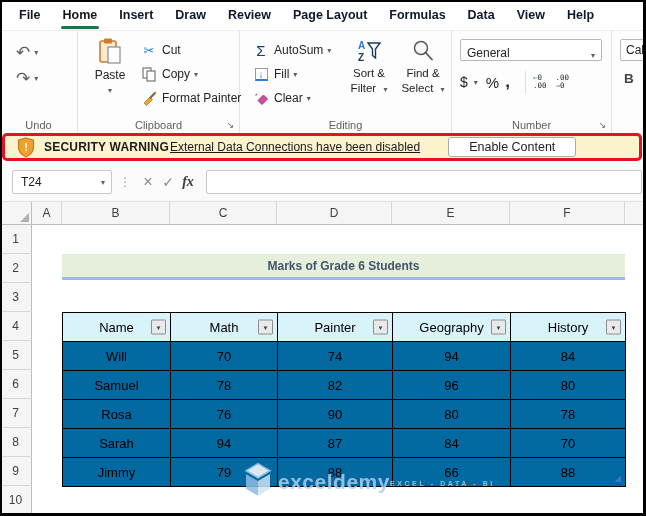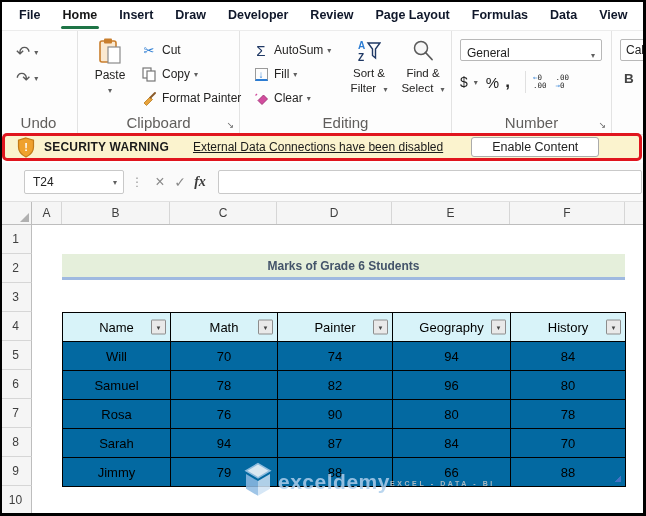--- a/index.html
+++ b/index.html
@@ -9,21 +9,21 @@
 
   
   .tabbar{position:absolute;left:0;top:0;width:646px;height:30px;background:#fff;display:flex;align-items:stretch;padding-left:8px;overflow:hidden;white-space:nowrap;}
   .tab{padding:0 11px;line-height:30px;font-size:12.5px;color:#0f172a;position:relative;cursor:default;flex:0 0 auto;font-weight:bold;}
   .tab.active{font-weight:700;color:#161616;}
   .tab.active::after{content:"";position:absolute;left:9px;right:9px;bottom:1px;height:3px;background:#1E7446;border-radius:2px;}
 
   
   .ribbon{position:absolute;left:0;top:30px;width:646px;height:103px;background:#FDFDFD;border-top:1px solid #ECECEC;border-bottom:1px solid #E4E4E4;display:flex;}
   .group{position:relative;height:100%;border-right:1px solid #E3E3E3;box-sizing:border-box;flex:0 0 auto;}
-  .glabel{position:absolute;bottom:3px;left:0;right:0;text-align:center;font-size:15px;color:#605E5C;}
+  .glabel{position:absolute;bottom:3px;left:0;right:0;text-align:center;font-size:11px;color:#605E5C;}
   .launcher{position:absolute;bottom:4px;right:5px;font-size:9px;color:#666;line-height:9px;}
   .g-undo{width:78px;}
   .g-clipboard{width:162px;}
   .g-editing{width:212px;}
   .g-number{width:160px;}
   .g-font{width:44px;border-right:none;}
   .rrow{display:flex;align-items:center;height:24px;font-size:12px;color:#252423;white-space:nowrap;}
   .chev{font-size:8px;color:#5f5f5f;margin-left:4px;}
   .ic{display:inline-flex;align-items:center;justify-content:center;width:18px;margin-right:4px;}
   .undo-col{padding:8px 0 0 16px;}
@@ -43,26 +43,26 @@
   .dec{display:inline-flex;flex-direction:column;font-size:7.5px;line-height:8px;color:#222;margin-right:9px;font-family:"DejaVu Sans Mono",monospace;}
   .dec .arr{color:#2B7CD3;}
   .fontbox{position:absolute;left:8px;top:8px;width:60px;height:22px;border:1px solid #B8B8B8;border-radius:2px;background:#fff;font-size:12px;color:#222;line-height:20px;padding-left:5px;box-sizing:border-box;overflow:hidden;white-space:nowrap;}
   .boldbtn{position:absolute;left:12px;top:40px;font-weight:700;font-size:13.5px;color:#444;}
   .fillicon{display:inline-block;width:13px;height:13px;border:1px solid #9a9a9a;border-bottom:2px solid #2B7CD3;color:#2B7CD3;font-size:10px;line-height:11px;text-align:center;box-sizing:border-box;}
   .sigma{font-size:15px;color:#1F3864;font-weight:400;}
 
   
   .secbar{position:absolute;left:2px;top:133px;width:640px;height:28px;background:#FBF3CE;border:3px solid #E0151E;border-radius:5px;box-sizing:border-box;display:flex;align-items:center;padding-left:12px;}
   .sec-title{font-weight:700;font-size:12px;color:#1a1a1a;margin-left:9px;letter-spacing:.2px;}
-  .sec-msg{font-size:12px;color:#1a1a1a;text-decoration:underline;margin-left:24px;cursor:pointer;}
+  .sec-msg{font-size:12px;color:#1a1a1a;text-decoration:underline;margin-left:1px;cursor:pointer;}
   .sec-btn{margin-left:28px;background:#fff;border:1px solid #ABABAB;border-radius:3px;font-size:12.5px;color:#222;padding:2px 20px;font-family:"Liberation Sans",sans-serif;cursor:pointer;}
 
   
   .fbar{position:absolute;left:0;top:163px;width:646px;height:39px;background:#FAFAFA;display:flex;align-items:center;border-bottom:1px solid #E0E0E0;box-sizing:border-box;}
-  .namebox{margin-left:24px;width:100px;height:24px;background:#fff;border:1px solid #C9C9C9;border-radius:2px;display:flex;align-items:center;font-size:12px;color:#222;padding-left:8px;box-sizing:border-box;}
+  .namebox{margin-left:12px;width:100px;height:24px;background:#fff;border:1px solid #C9C9C9;border-radius:2px;display:flex;align-items:center;font-size:12px;color:#222;padding-left:8px;box-sizing:border-box;}
   .namebox .chev{margin-left:auto;margin-right:6px;}
   .dots{color:#999;font-size:12px;margin:0 7px;}
   .fbtn{width:20px;text-align:center;font-size:14px;color:#8a8a8a;cursor:default;}
   .fx{font-family:"Liberation Serif",serif;font-style:italic;font-size:14px;color:#3b3b3b;font-weight:600;}
   .finput{flex:1;margin:0 4px 0 8px;height:24px;background:#fff;border:1px solid #C9C9C9;border-radius:2px;font-size:12px;color:#222;padding:0 6px;box-sizing:border-box;font-family:"Liberation Sans",sans-serif;}
 
   
   .colheads{position:absolute;left:0;top:202px;width:646px;height:23px;display:flex;background:#F5F5F5;border-bottom:1px solid #BDBDBD;box-sizing:border-box;}
   .cornercell{width:32px;height:100%;border-right:1px solid #BDBDBD;position:relative;box-sizing:border-box;background:#F5F5F5;}
   .cornercell::after{content:"";position:absolute;right:2px;bottom:2px;border-style:solid;border-width:0 0 9px 9px;border-color:transparent transparent #B0B0B0 transparent;}
@@ -91,21 +91,20 @@
 </head>
 <body>
 
 <div class="screen">
 
   <div class="tabbar" id="tabbar">
       <div class="tab">File</div>
       <div class="tab active">Home</div>
       <div class="tab">Insert</div>
       <div class="tab">Draw</div>
-      <div class="tab">Developer</div>
       <div class="tab">Review</div>
       <div class="tab">Page Layout</div>
       <div class="tab">Formulas</div>
       <div class="tab">Data</div>
       <div class="tab">View</div>
       <div class="tab">Help</div>
     </div>
 
   <div class="ribbon">
 

